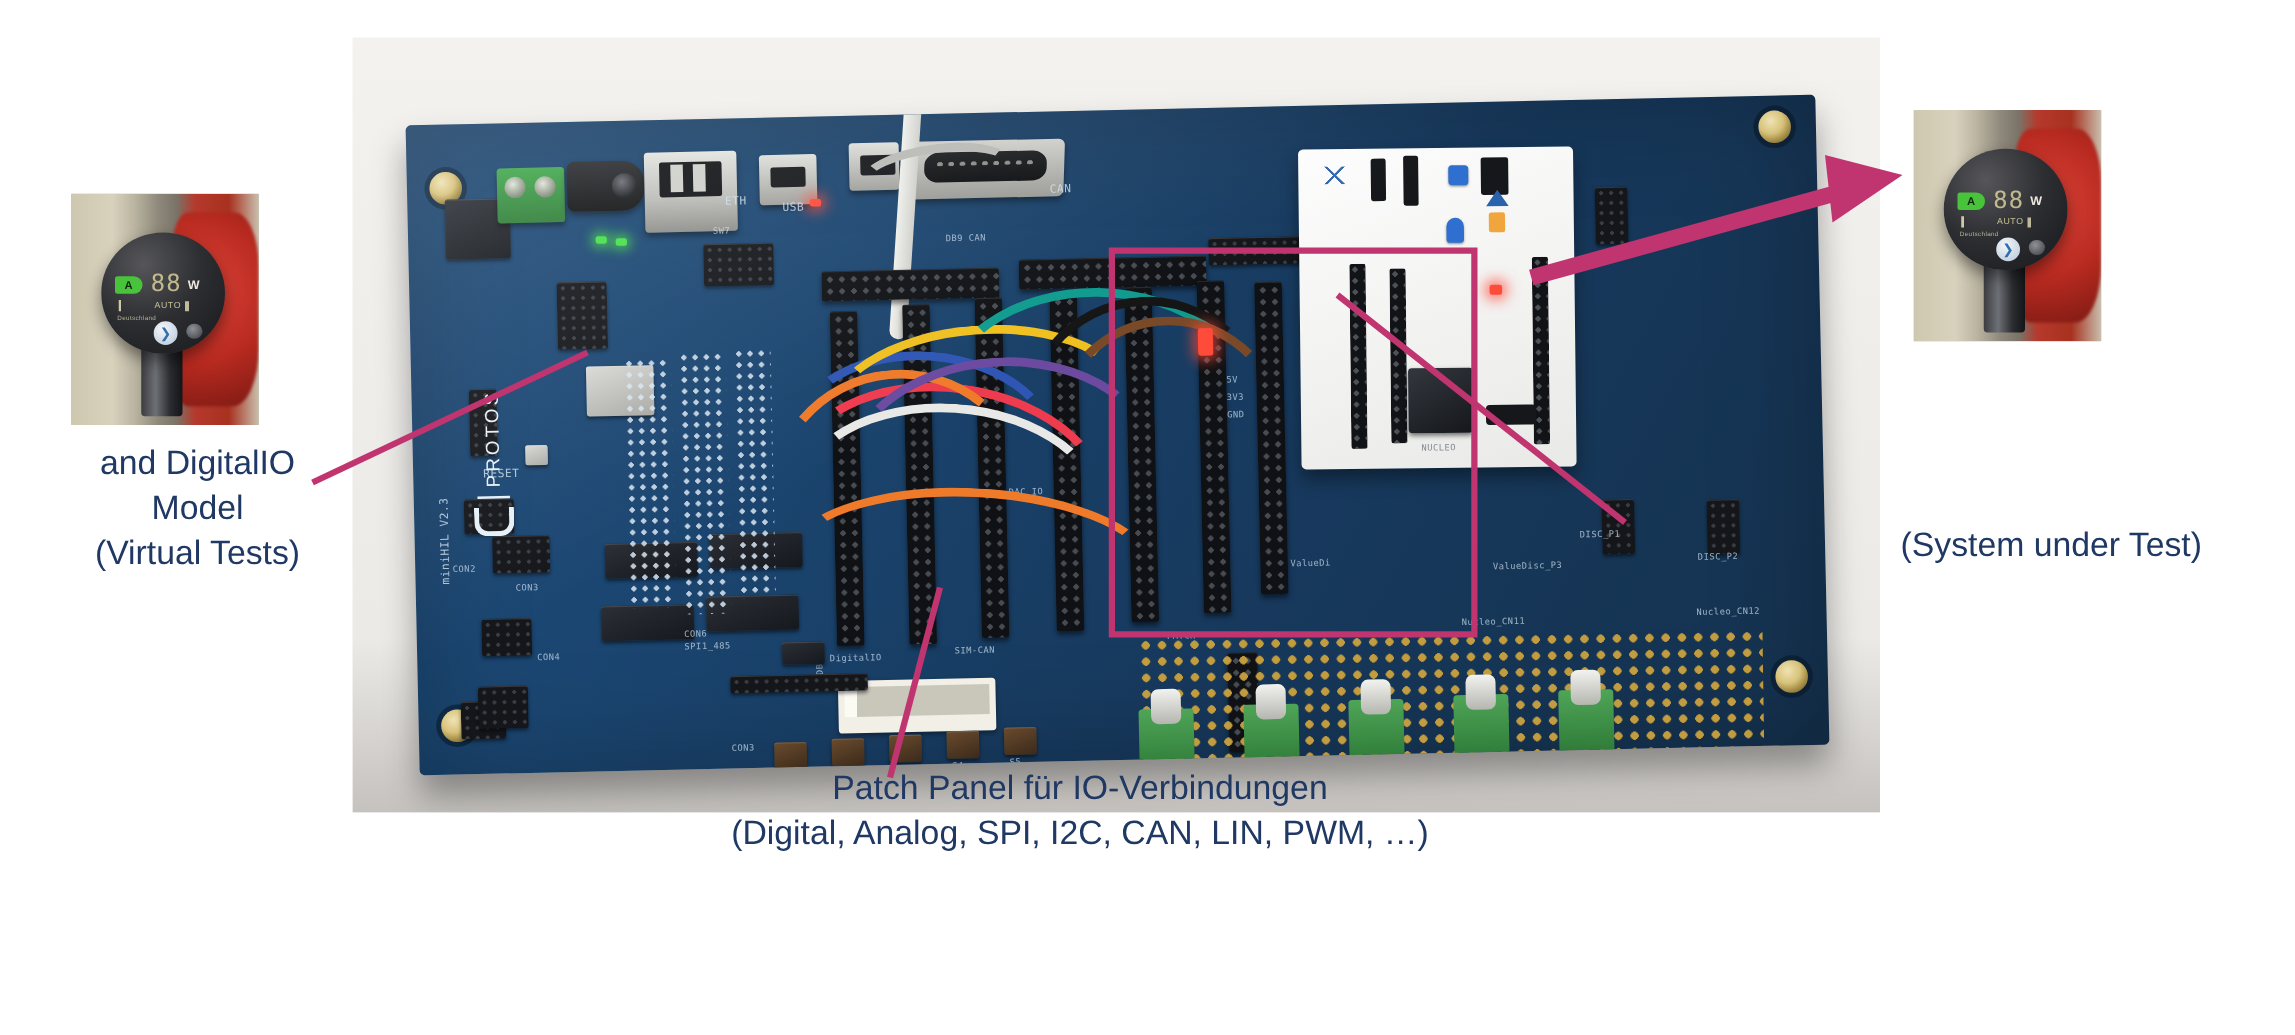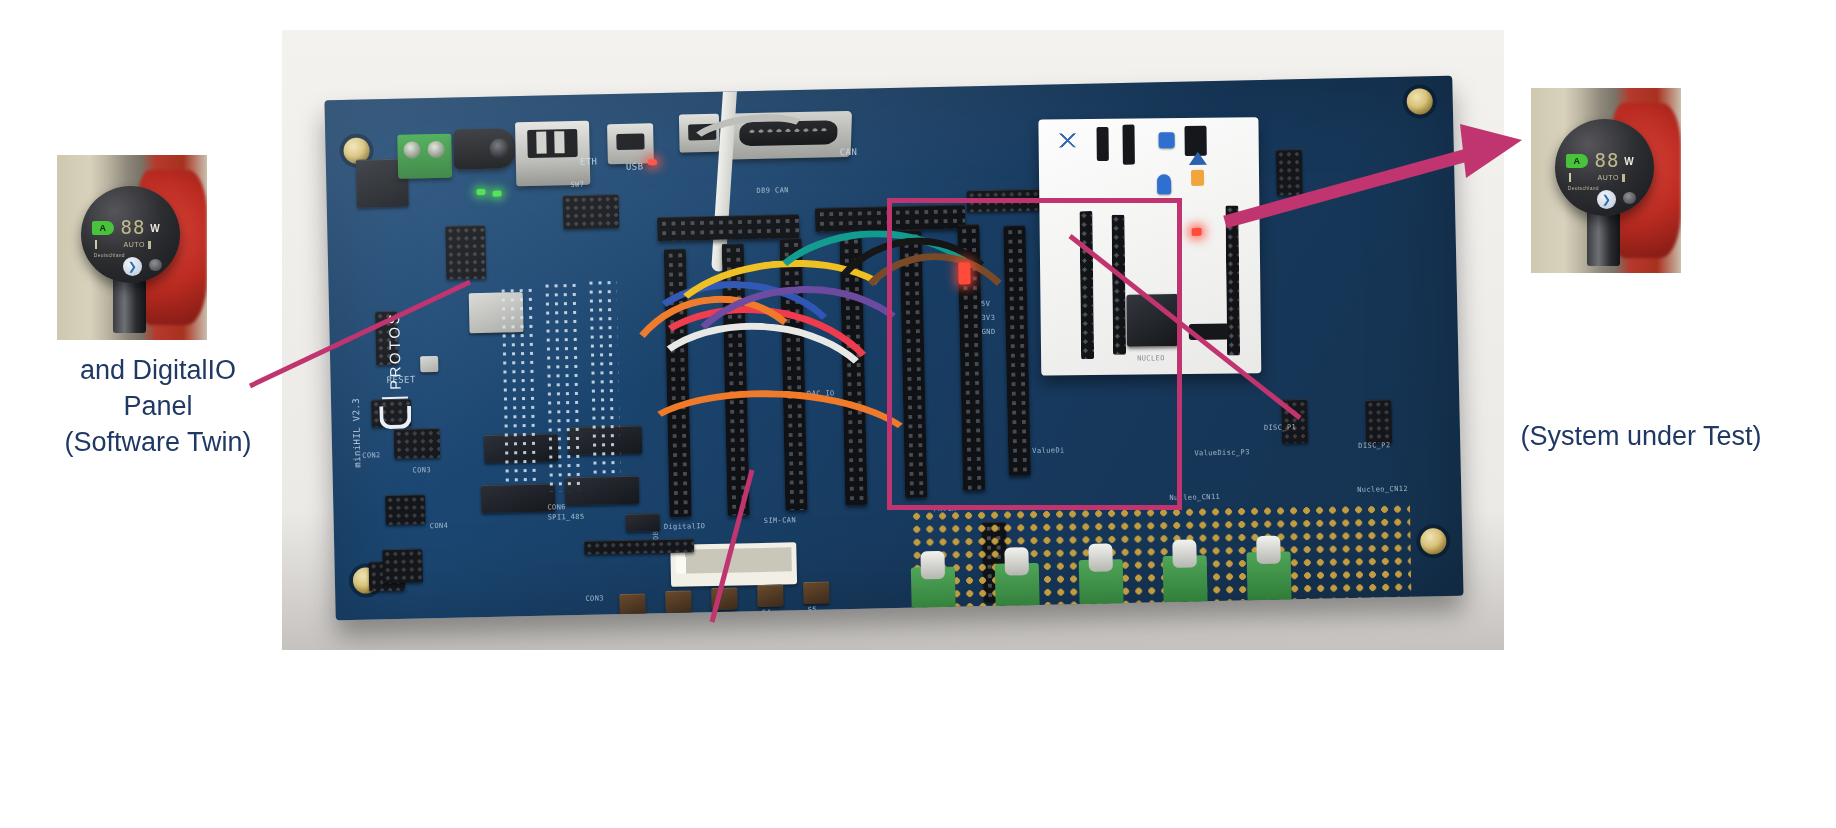--- a/index.html
+++ b/index.html
@@ -426,22 +426,26 @@
     <line x1="1300" y1="418" x2="1070" y2="236" stroke="#c0356f" stroke-width="5"></line>
 
     <g>
       <line x1="1225" y1="222" x2="1478" y2="152" stroke="#c0356f" stroke-width="13" stroke-linecap="butt"></line>
       <polygon points="1522,140 1466,178 1460,124" fill="#c0356f"></polygon>
     </g>
   </svg>
 
   <div class="cap" id="cap-left">
     <span class="line">and DigitalIO</span>
-    <span class="line">Panel</span>
-    <span class="line">(Software Twin)</span>
+    <span class="line">Model</span>
+    <span class="line">(Virtual Tests)</span>
   </div>
 
   <div class="cap" id="cap-right">
     <span class="line">(System under Test)</span>
   </div>
 
+  <div class="cap" id="cap-bottom">
+    <span class="line">Patch Panel für IO-Verbindungen</span>
+    <span class="line">(Digital, Analog, SPI, I2C, CAN, LIN, PWM, …)</span>
+  </div>
 
 </div>
 
 </body></html>

